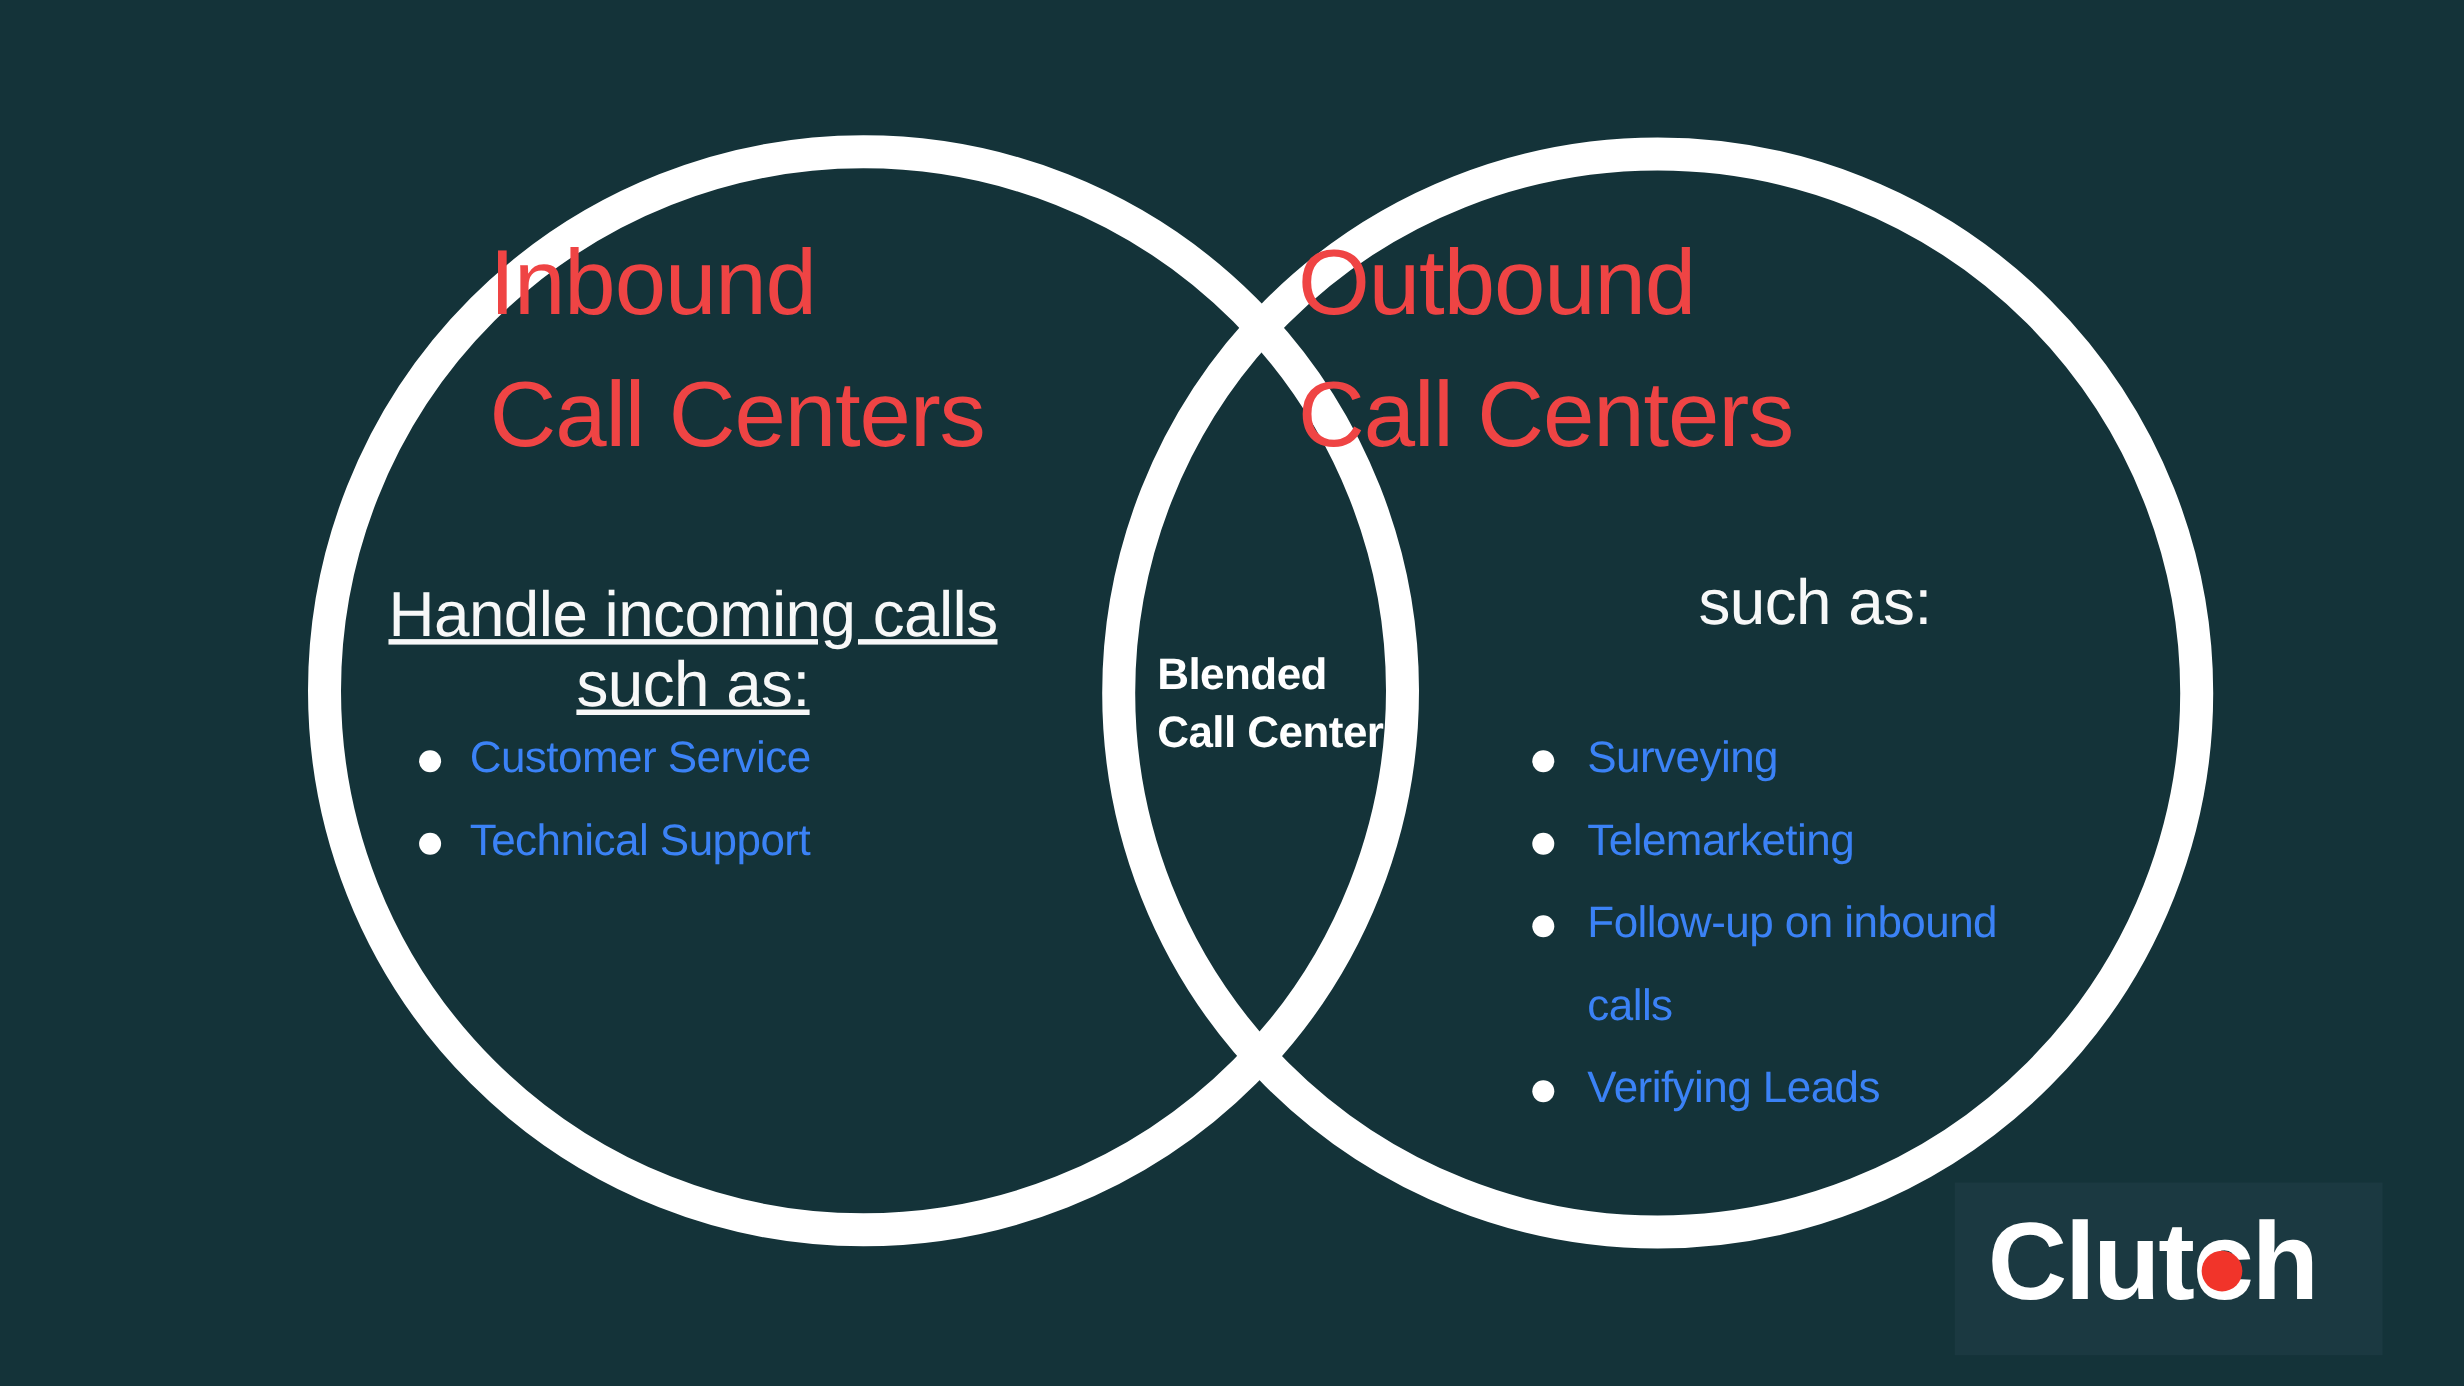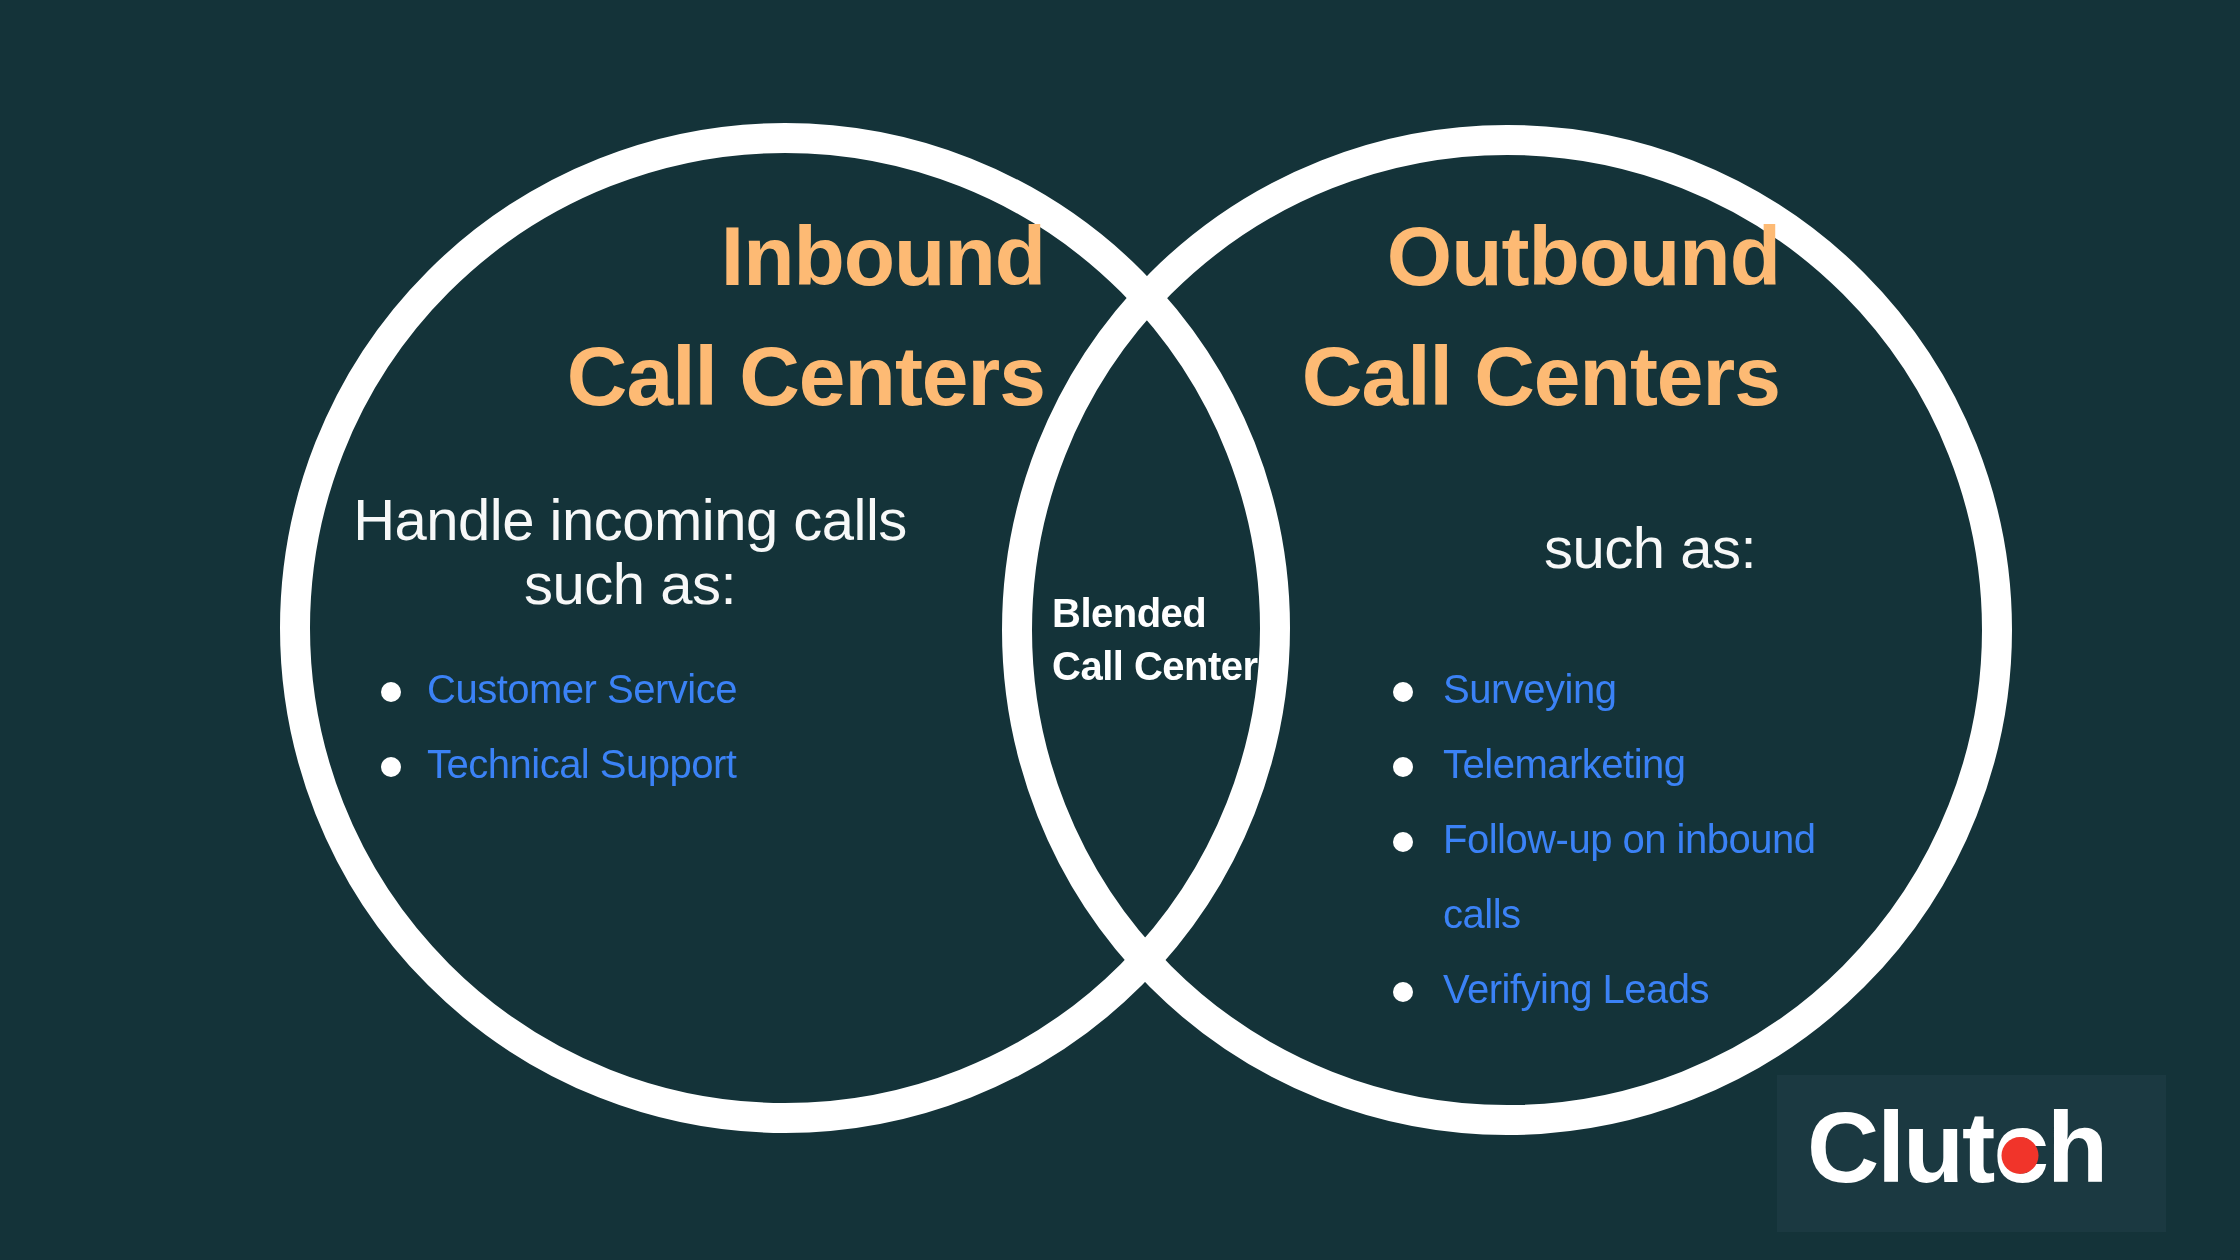--- a/index.html
+++ b/index.html
@@ -8,34 +8,34 @@
     width:2240px;height:1260px;
     overflow:hidden;
     font-family:"Liberation Sans", sans-serif;
     background:#143339;
   }
   .venn-svg{position:absolute;left:0;top:0;}
   .circle{fill:none;stroke:#ffffff;stroke-width:30px;}
 
   .title{
     position:absolute;width:600px;
-    color:#fdba74;
-    font-weight:700;font-size:84px;line-height:120px;
-    letter-spacing:-1px;text-align:right;
+    color:#ef4444;
+    font-weight:400;font-size:84px;line-height:120px;
+    letter-spacing:-1px;text-align:left;
   }
   .title-left{left:445px;top:196px;}
   .title-right{left:1180px;top:196px;}
 
   .intro{
     position:absolute;width:620px;
     color:#f7f8f8;
     font-size:58px;line-height:64px;letter-spacing:-0.5px;
     text-align:center;font-weight:400;
   }
-  .intro-left{left:320px;top:488px;}
+  .intro-left{left:320px;top:527px;text-decoration:underline;}
   .intro-right{left:1340px;top:516px;}
 
   .bullet-list{
     position:absolute;margin:0;padding:0;list-style:none;
     color:#3b82f6;font-size:40px;line-height:75px;letter-spacing:-0.5px;
   }
   .list-left{left:381px;top:652px;width:540px;}
   .list-right{left:1393px;top:652px;width:460px;}
   .bullet-list li{position:relative;}
   .list-left li{padding-left:46px;}

